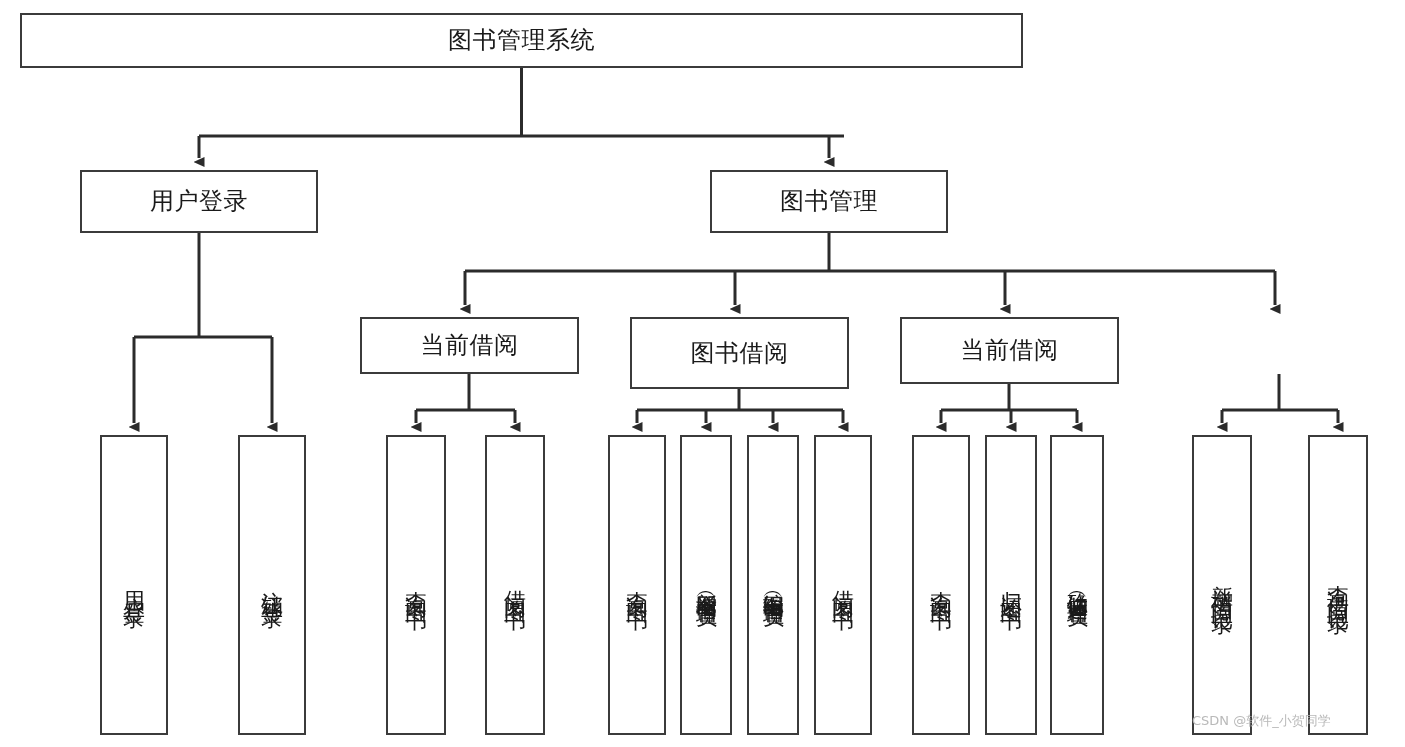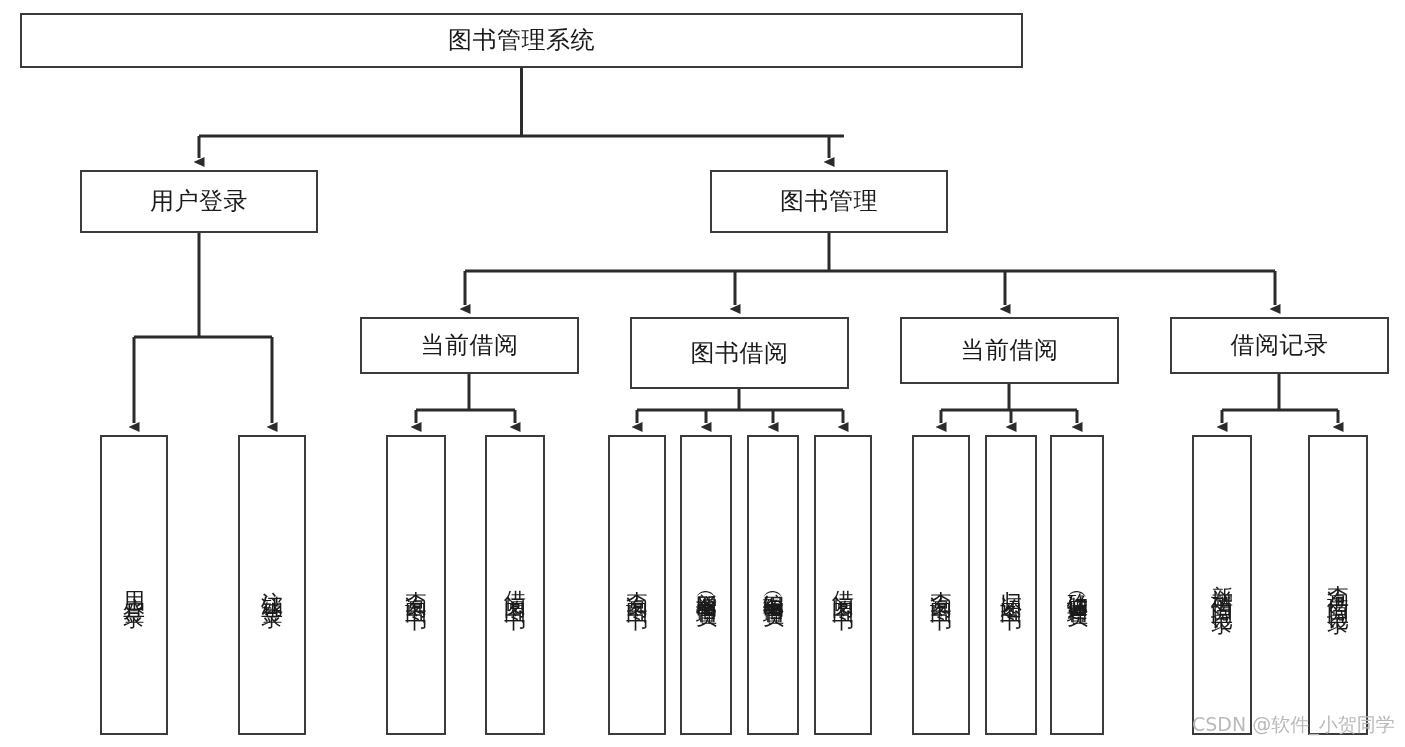--- a/index.html
+++ b/index.html
@@ -51,21 +51,21 @@
     text-align: center;
   }
   .node-v.tight {
     letter-spacing: 2px;
     font-size: 21px;
   }
   .watermark {
     position: absolute;
     left: 1192px;
     top: 712px;
-    font-size: 19px;
+    font-size: 13px;
     color: #b9b9b9;
     white-space: nowrap;
     z-index: 3;
     font-family: "DejaVu Sans", "Liberation Sans", sans-serif;
   }
 </style>
 </head>
 <body>
 
 <div id="canvas">
@@ -134,23 +134,20 @@
 
   <div class="node node-h" id="l3-0" style="left: 360px; top: 317px; width: 219px; height: 57px;">
     <span>当前借阅</span>
   </div>
   <div class="node node-h" id="l3-1" style="left: 630px; top: 317px; width: 219px; height: 72px;">
     <span>图书借阅</span>
   </div>
   <div class="node node-h" id="l3-2" style="left: 900px; top: 317px; width: 219px; height: 67px;">
     <span>当前借阅</span>
   </div>
-  <div class="node node-h" id="l3-3" style="left: 1170px; top: 317px; width: 219px; height: 57px;">
-    <span>借阅记录</span>
-  </div>
 
   <div id="leaf-container">
       <div class="node node-v" style="left: 100px; top: 435px; width: 68px; height: 300px;">
         <span>用户登录</span>
       </div>
       <div class="node node-v" style="left: 238px; top: 435px; width: 68px; height: 300px;">
         <span>注销登录</span>
       </div>
       <div class="node node-v" style="left: 386px; top: 435px; width: 60px; height: 300px;">
         <span>查询图书</span>

